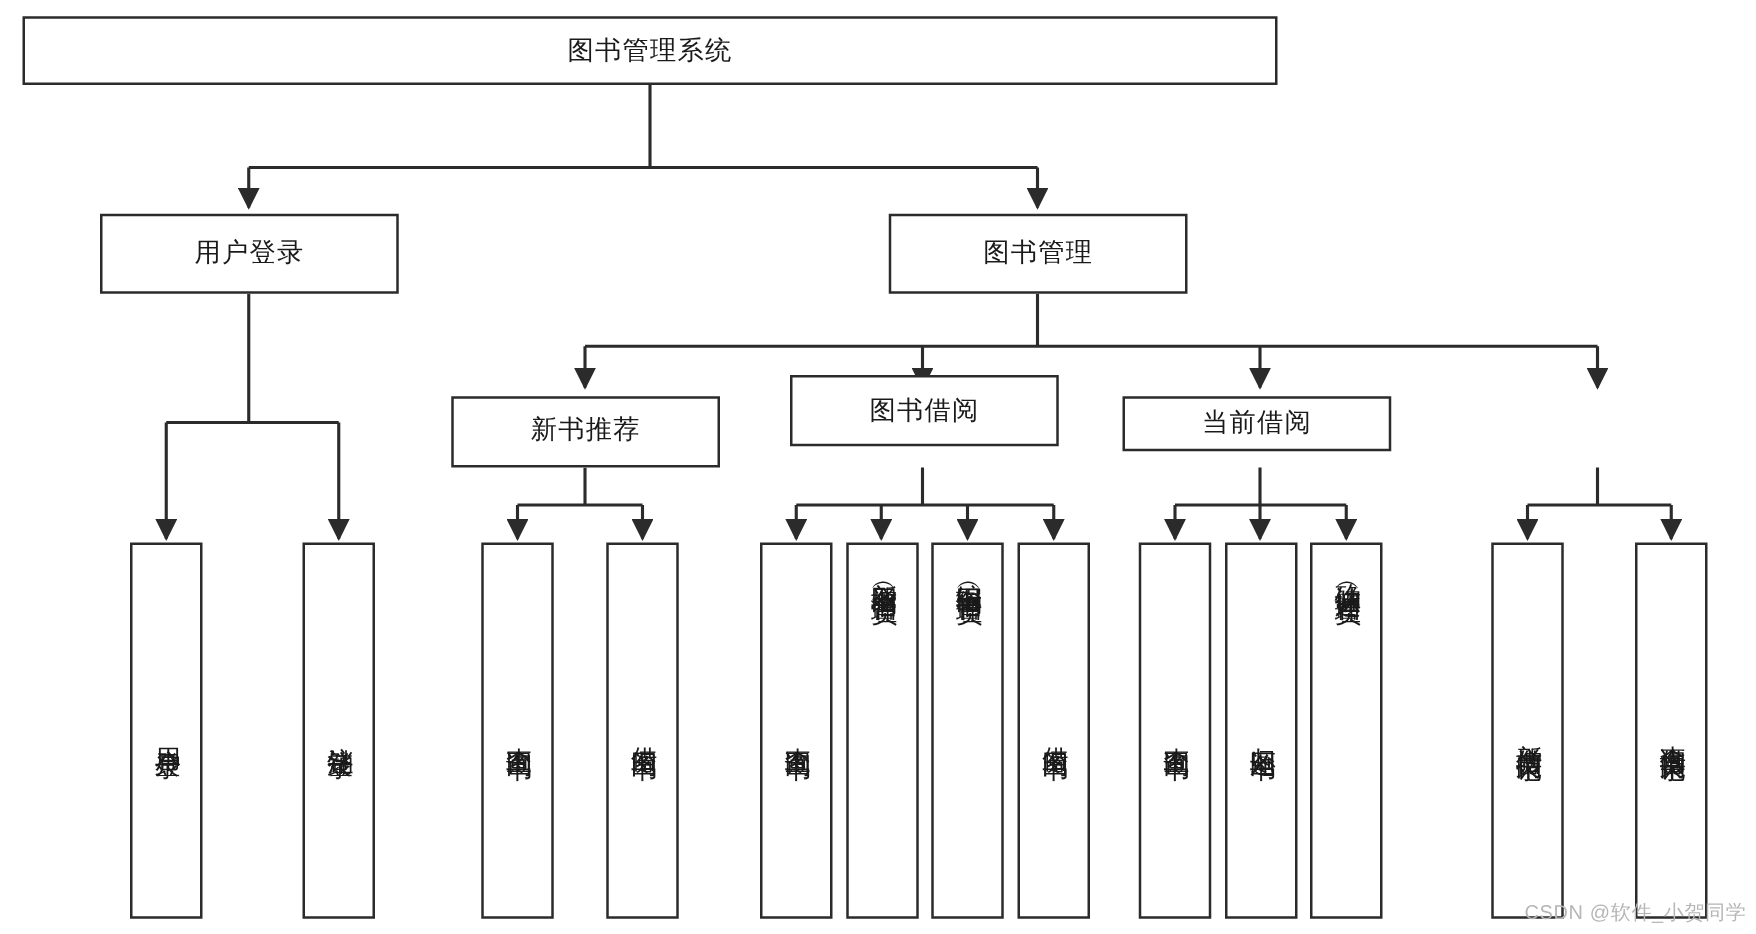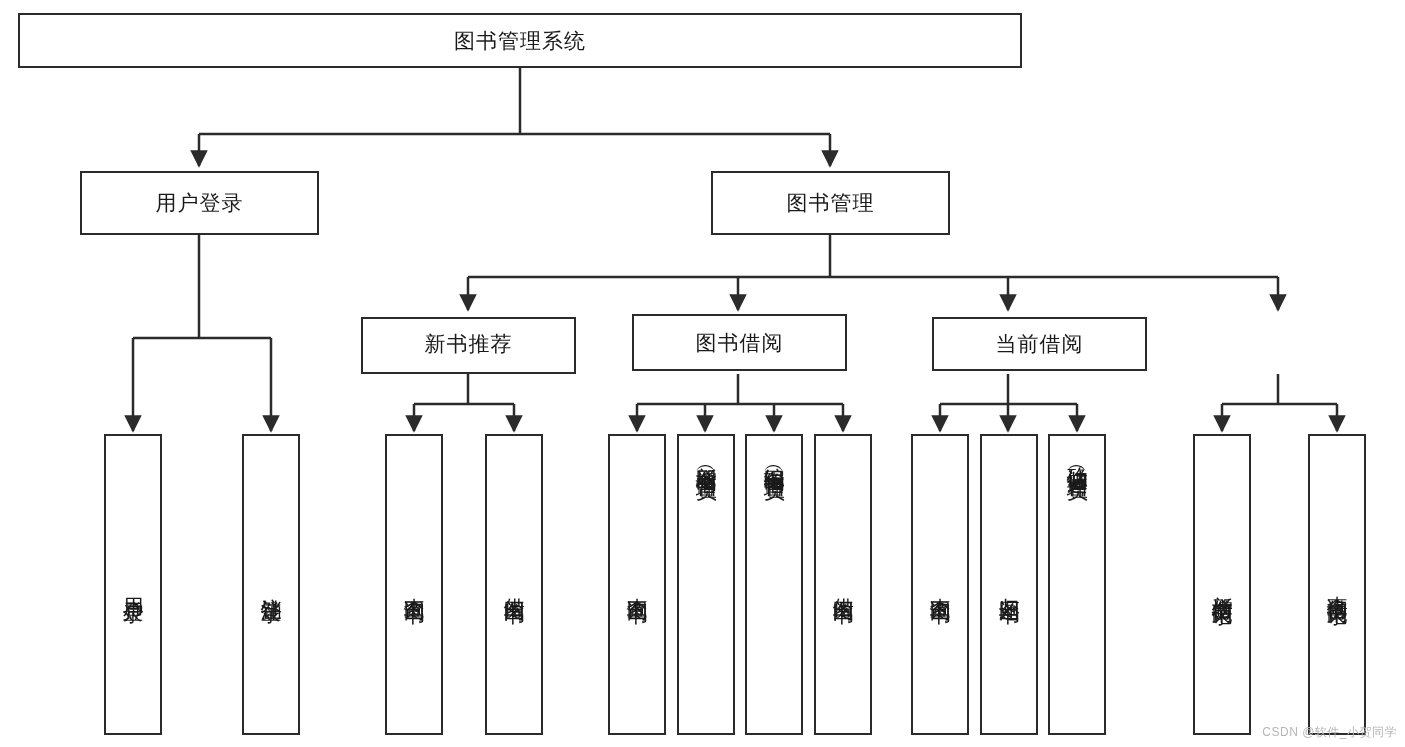--- a/index.html
+++ b/index.html
@@ -54,21 +54,21 @@
     white-space: nowrap;
   }
   .node-v.v-mid {
     align-items: center;
     padding-top: 0;
   }
   #watermark {
     position: absolute;
     right: 8px;
     bottom: 6px;
-    font-size: 12px;
+    font-size: 16px;
     color: #b6b6b6;
     letter-spacing: 0.5px;
     white-space: nowrap;
     pointer-events: none;
     margin-left: 16px;
   }
 </style>
 </head>
 <body>
 
@@ -133,25 +133,25 @@
   </div>
 
   <div class="node node-h" style="left:711px; top:171px; width:239px; height:64px;">
     <span class="label">图书管理</span>
   </div>
 
   <div class="node node-h" style="left:361px; top:317px; width:215px; height:57px;font-family:Liberation Mono, monospace;">
     <span class="label">新书推荐</span>
   </div>
 
-  <div class="node node-h" style="left:632px; top:314px; width:215px; height:57px;">
+  <div class="node node-h" style="left:632px; top:300px; width:215px; height:57px;">
     <span class="label">图书借阅</span>
   </div>
 
-  <div class="node node-h" style="left:932px; top:317px; width:215px; height:54px;">
+  <div class="node node-h" style="left:898px; top:317px; width:215px; height:44px;">
     <span class="label">当前借阅</span>
   </div>
 
 
   <div class="node node-v v-mid" style="left:104px; top:434px; width:58px; height:301px;">
     <span class="label">用户登录</span>
   </div>
 
   <div class="node node-v v-mid" style="left:242px; top:434px; width:58px; height:301px;">
     <span class="label">注销登录</span>

